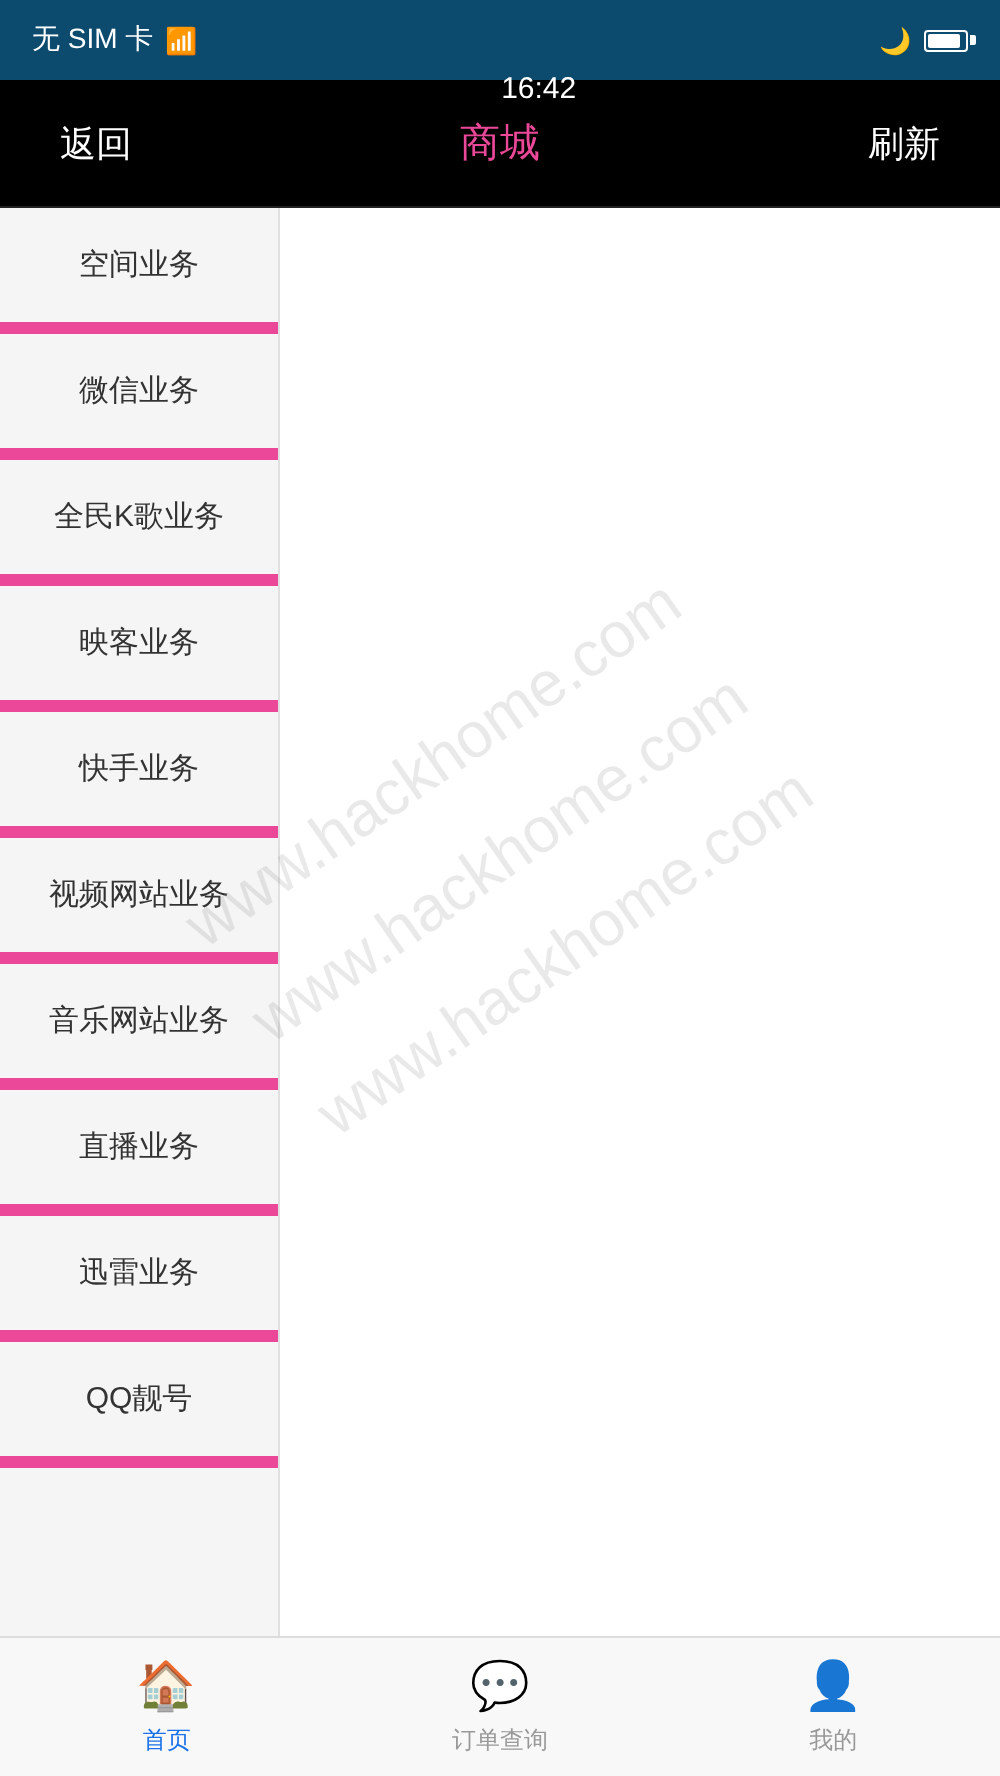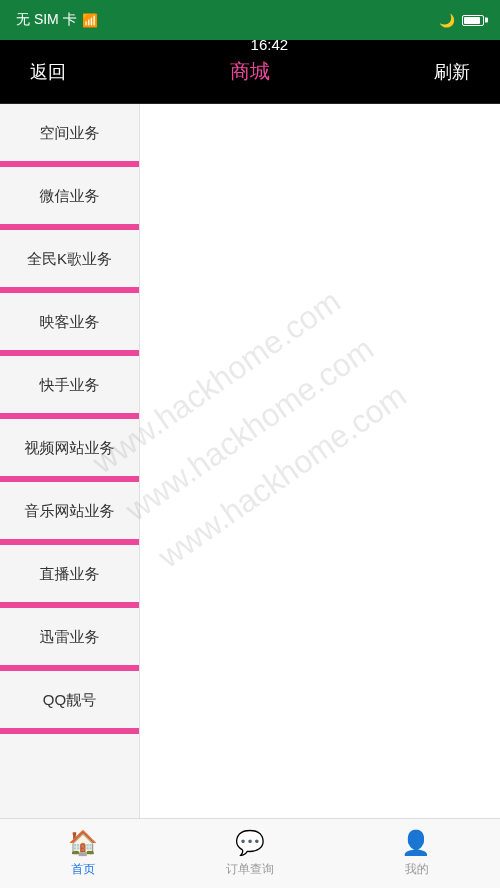--- a/index.html
+++ b/index.html
@@ -7,21 +7,21 @@
       width: 500px;
       height: 888px;
       font-family: -apple-system, "PingFang SC", "Helvetica Neue", sans-serif;
       background: #fff;
       overflow: hidden;
       position: relative;
     }
 
     
     .status-bar {
-      background: #15803d;
+      background: #0c4a6e;
       color: #fff;
       height: 40px;
       display: flex;
       align-items: center;
       justify-content: space-between;
       padding: 0 16px;
       font-size: 14px;
     }
     .status-left { display: flex; align-items: center; gap: 6px; }
     .status-center { font-size: 15px; font-weight: 500; margin-top: 48px; }

